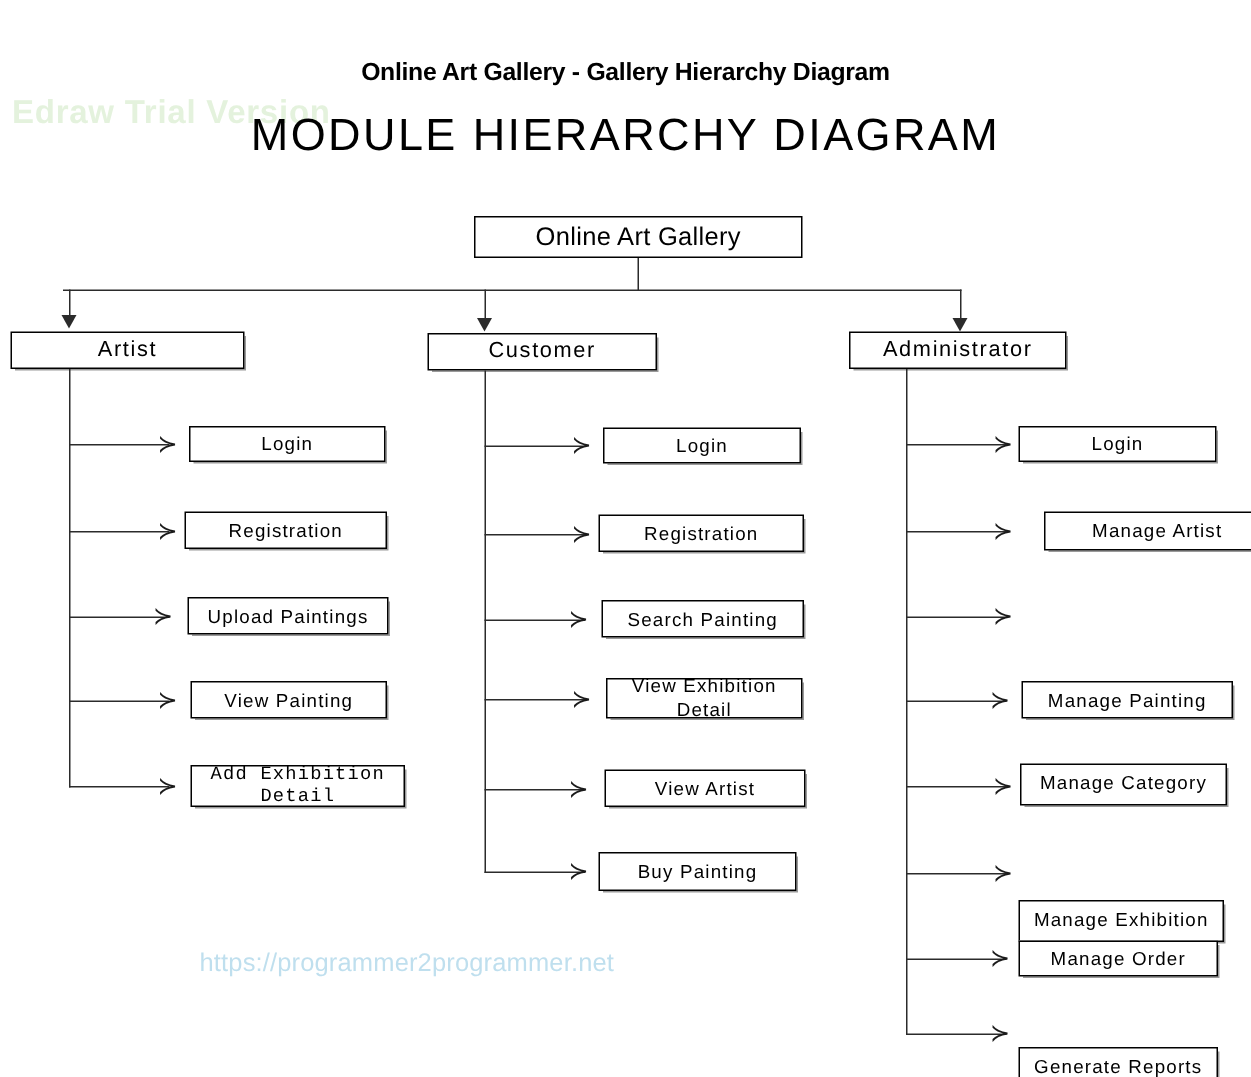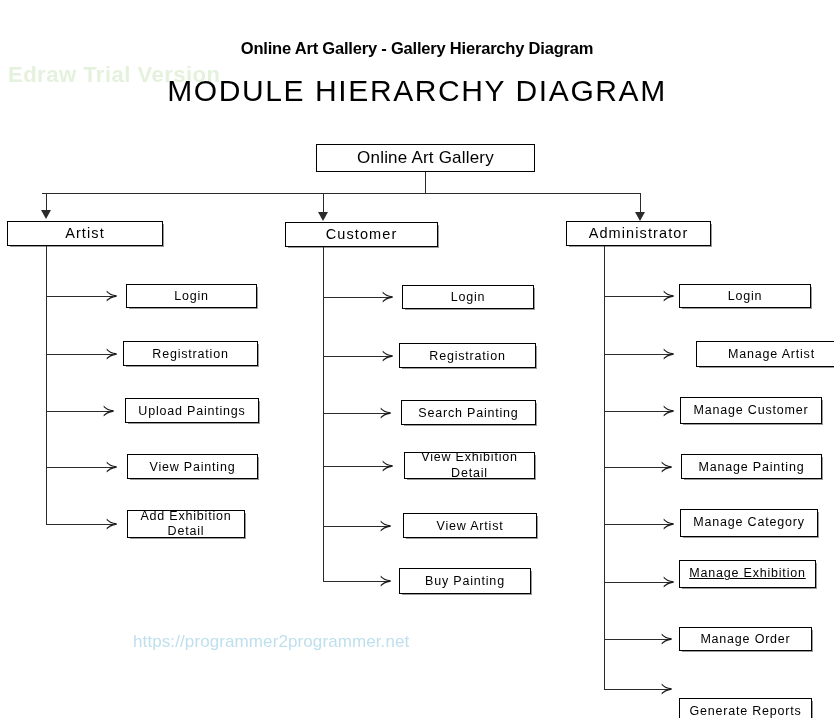--- a/index.html
+++ b/index.html
@@ -185,21 +185,21 @@
   </div>
 
   <div class="hline" style="left:46px; top:467px; width:67px;"></div>
   <div class="arrow-right" style="left:105px; top:459px;">≻</div>
   <div class="node leaf" style="left:127px; top:454px; width:131px; height:25px;">
     <span>View Painting</span>
   </div>
 
   <div class="hline" style="left:46px; top:524px; width:67px;"></div>
   <div class="arrow-right" style="left:105px; top:516px;">≻</div>
-  <div class="node leaf two-line" style="left:127px; top:510px; width:118px; height:28px;">
+  <div class="node leaf two-line" style="left:127px; top:510px; width:143px; height:28px;font-family:Liberation Mono, monospace;">
     <span>Add Exhibition Detail</span>
   </div>
 
   <div class="vline" style="left:323px; top:247px; height:335px;"></div>
 
   <div class="hline" style="left:323px; top:297px; width:67px;"></div>
   <div class="arrow-right" style="left:381px; top:289px;">≻</div>
   <div class="node leaf" style="left:402px; top:285px; width:132px; height:24px;">
     <span>Login</span>
   </div>
@@ -243,39 +243,36 @@
   </div>
 
   <div class="hline" style="left:604px; top:354px; width:67px;"></div>
   <div class="arrow-right" style="left:662px; top:346px;">≻</div>
   <div class="node leaf" style="left:696px; top:341px; width:151px; height:26px;">
     <span>Manage Artist</span>
   </div>
 
   <div class="hline" style="left:604px; top:411px; width:67px;"></div>
   <div class="arrow-right" style="left:662px; top:403px;">≻</div>
-  <div class="node leaf two-line" style="left:680px; top:397px; width:142px; height:27px;">
-    <span>Manage Customer</span>
-  </div>
 
   <div class="hline" style="left:604px; top:467px; width:67px;"></div>
   <div class="arrow-right" style="left:660px; top:459px;">≻</div>
   <div class="node leaf" style="left:681px; top:454px; width:141px; height:25px;">
     <span>Manage Painting</span>
   </div>
 
   <div class="hline" style="left:604px; top:524px; width:67px;"></div>
   <div class="arrow-right" style="left:662px; top:516px;">≻</div>
   <div class="node leaf two-line" style="left:680px; top:509px; width:138px; height:28px;">
     <span>Manage Category</span>
   </div>
 
   <div class="hline" style="left:604px; top:582px; width:67px;"></div>
   <div class="arrow-right" style="left:662px; top:574px;">≻</div>
-  <div class="node leaf two-line" style="left:679px; top:560px; width:137px; height:28px;text-decoration:underline;">
+  <div class="node leaf two-line" style="left:679px; top:600px; width:137px; height:28px;">
     <span>Manage Exhibition</span>
   </div>
 
   <div class="hline" style="left:604px; top:639px; width:67px;"></div>
   <div class="arrow-right" style="left:660px; top:631px;">≻</div>
   <div class="node leaf" style="left:679px; top:627px; width:133px; height:24px;">
     <span>Manage Order</span>
   </div>
 
   <div class="hline" style="left:604px; top:689px; width:67px;"></div>

